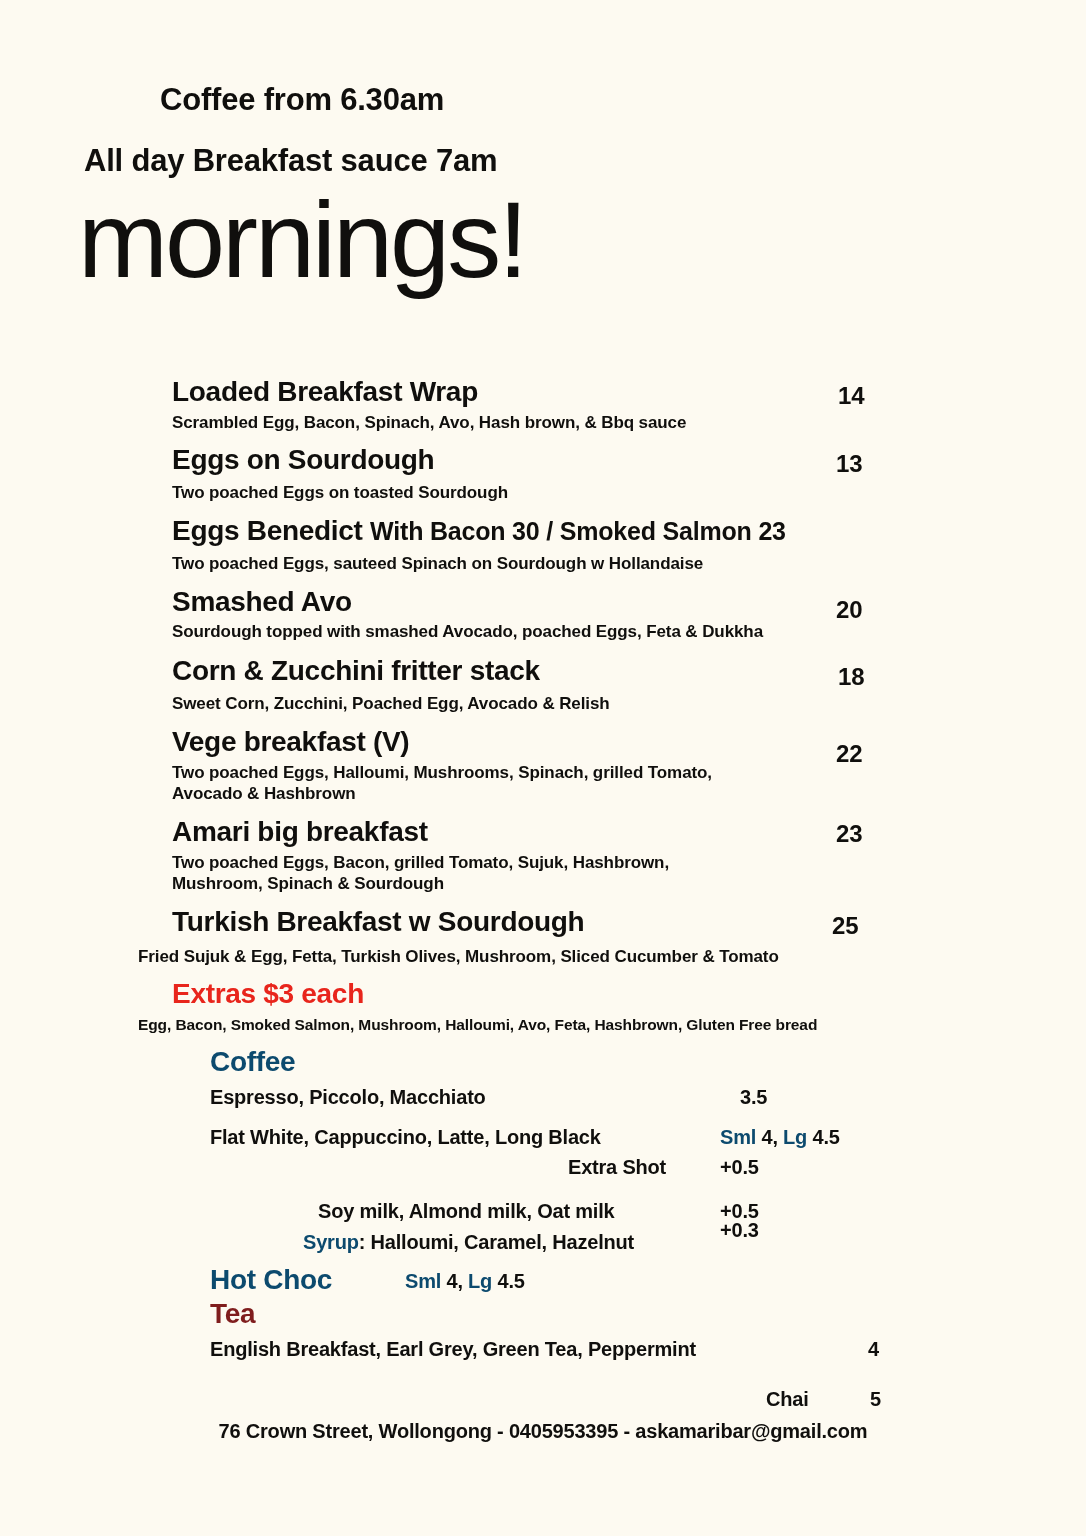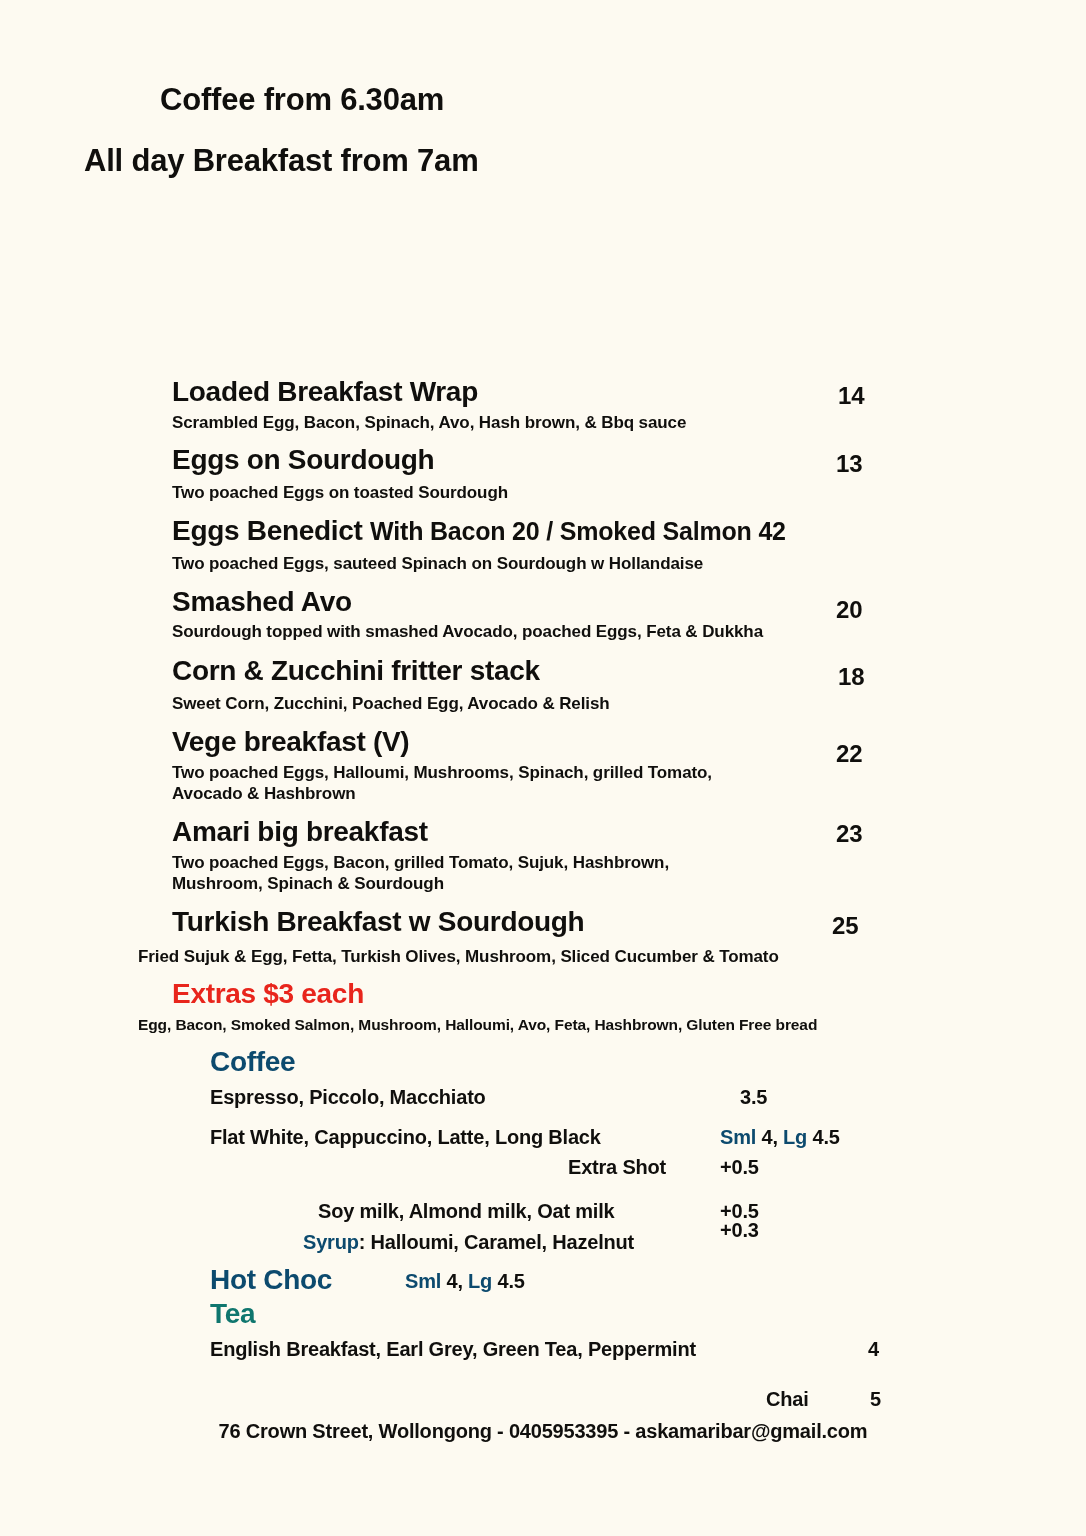--- a/index.html
+++ b/index.html
@@ -76,21 +76,21 @@
     font-size:15.5px;font-weight:bold;letter-spacing:-0.1px;
   }
 
   
   .drinks{position:absolute;left:0;top:1044px;width:1086px;}
   .d-head{
     position:absolute;left:210px;
     font-size:28px;font-weight:bold;letter-spacing:-0.3px;
   }
   .rose{color:#0c4a6e;}
-  .brick{color:#0f766e;}
+  .brick{color:#7f1d1d;}
   .d-line{
     position:absolute;
     font-size:20px;font-weight:bold;letter-spacing:-0.2px;
     white-space:nowrap;
   }
   .d-price{
     position:absolute;left:720px;
     font-size:20px;font-weight:bold;letter-spacing:-0.2px;
     white-space:nowrap;
   }
@@ -107,42 +107,43 @@
     font-size:20px;font-weight:bold;letter-spacing:-0.2px;
   }
 </style>
 </head>
 <body>
 
 <div class="page">
 
   <div class="header">
     <div class="tagline1">Coffee from 6.30am</div>
-    <div class="tagline2">All day Breakfast from 7am</div>
+    <div class="tagline2">All day Breakfast sauce 7am</div>
+    <div class="mornings">mornings!</div>
 
   </div>
 
   <div class="food">
 
     <div class="row">
       <div class="title" style="top:8px;">Loaded Breakfast Wrap</div>
       <div class="desc" style="top:44px;">Scrambled Egg, Bacon, Spinach, Avo, Hash brown, &amp; Bbq sauce</div>
       <div class="price" style="left:838px;top:14px;">14</div>
     </div>
 
     <div class="row">
       <div class="title" style="top:76px;">Eggs on Sourdough</div>
       <div class="desc" style="top:114px;">Two poached Eggs on toasted Sourdough</div>
       <div class="price" style="left:836px;top:82px;">13</div>
     </div>
 
     <div class="row">
       <div class="title" style="top:147px;">
         <span>Eggs Benedict</span>
-        <span class="sub-inline">With Bacon 20 / Smoked Salmon 42</span>
+        <span class="sub-inline">With Bacon 30 / Smoked Salmon 23</span>
       </div>
       <div class="desc" style="top:185px;">Two poached Eggs, sauteed Spinach on Sourdough w Hollandaise</div>
     </div>
 
     <div class="row">
       <div class="title" style="top:218px;">Smashed Avo</div>
       <div class="desc" style="top:253px;">Sourdough topped with smashed Avocado, poached Eggs, Feta &amp; Dukkha</div>
       <div class="price" style="left:836px;top:228px;">20</div>
     </div>
 

